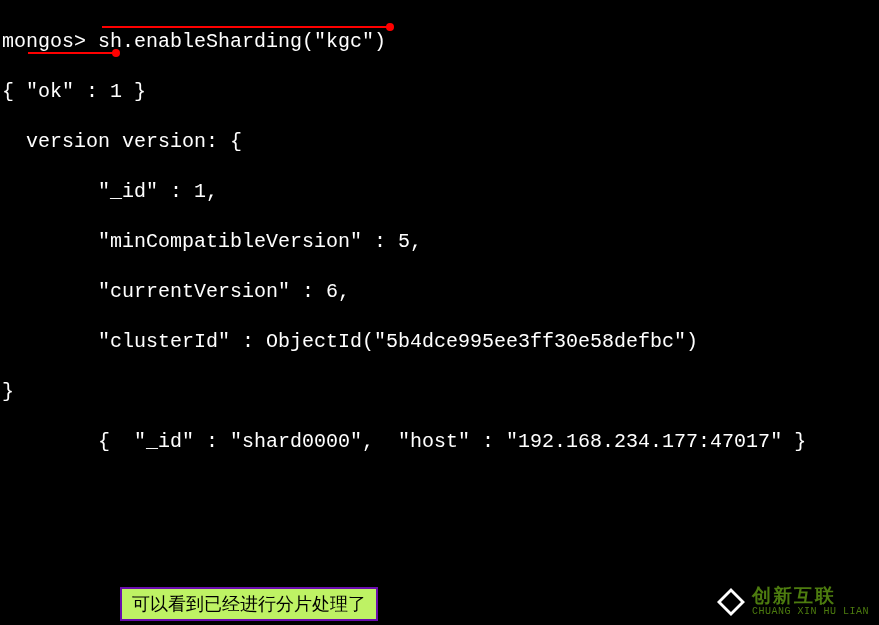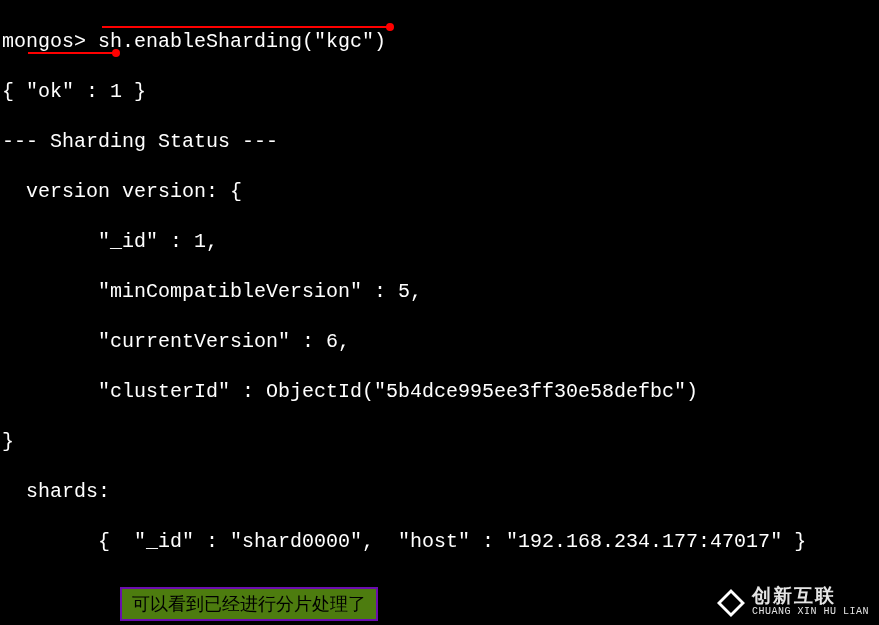--- a/index.html
+++ b/index.html
@@ -14,37 +14,37 @@
       position: relative;
       overflow: hidden;
       padding: 4px 2px;
     }
     .terminal {
       white-space: pre;
       position: relative;
     }
     .line { white-space: pre; }
     .annotation-box {
-      background: #4d7c0f;
+      background: #bef264;
       color: #000;
       border: 2px solid #6a0dad;
       font-family: "SimSun", "Microsoft YaHei", sans-serif;
       font-size: 18px;
       padding: 4px 10px;
       position: absolute;
       white-space: nowrap;
     }
     .logo {
       position: absolute;
       bottom: 8px;
       right: 10px;
       display: flex;
-      align-items: flex-end;
+      align-items: flex-start;
       gap: 7px;
-      color: #e5e5e5;
+      color: #4d7c0f;
     }
     .logo-icon {
       width: 28px;
       height: 28px;
       background: #fff;
       clip-path: polygon(50% 0, 100% 50%, 50% 100%, 0 50%);
       position: relative;
     }
     .logo-icon::after {
       content: "";
@@ -83,28 +83,26 @@
       position: absolute; right: -4px; top: -3px;
       width: 8px; height: 8px; background: #f00; border-radius: 50%;
     }
   </style>
 </head>
 <body>
 
 <div class="terminal rel">
 <div class="line"><span>mongos&gt; </span><span>sh.enableSharding("kgc")</span></div>
 <div class="line">{ "ok" : 1 }</div>
-<div class="line">--- Sharding Status --- </div>
 <div class="line">  version version: {</div>
 <div class="line">        "_id" : 1,</div>
 <div class="line">        "minCompatibleVersion" : 5,</div>
 <div class="line">        "currentVersion" : 6,</div>
 <div class="line">        "clusterId" : ObjectId("5b4dce995ee3ff30e58defbc")</div>
 <div class="line">}</div>
-<div class="line">  shards:</div>
 <div class="line">        {  "_id" : "shard0000",  "host" : "192.168.234.177:47017" }</div>
 
 
 
 
 
 
 
 
 

